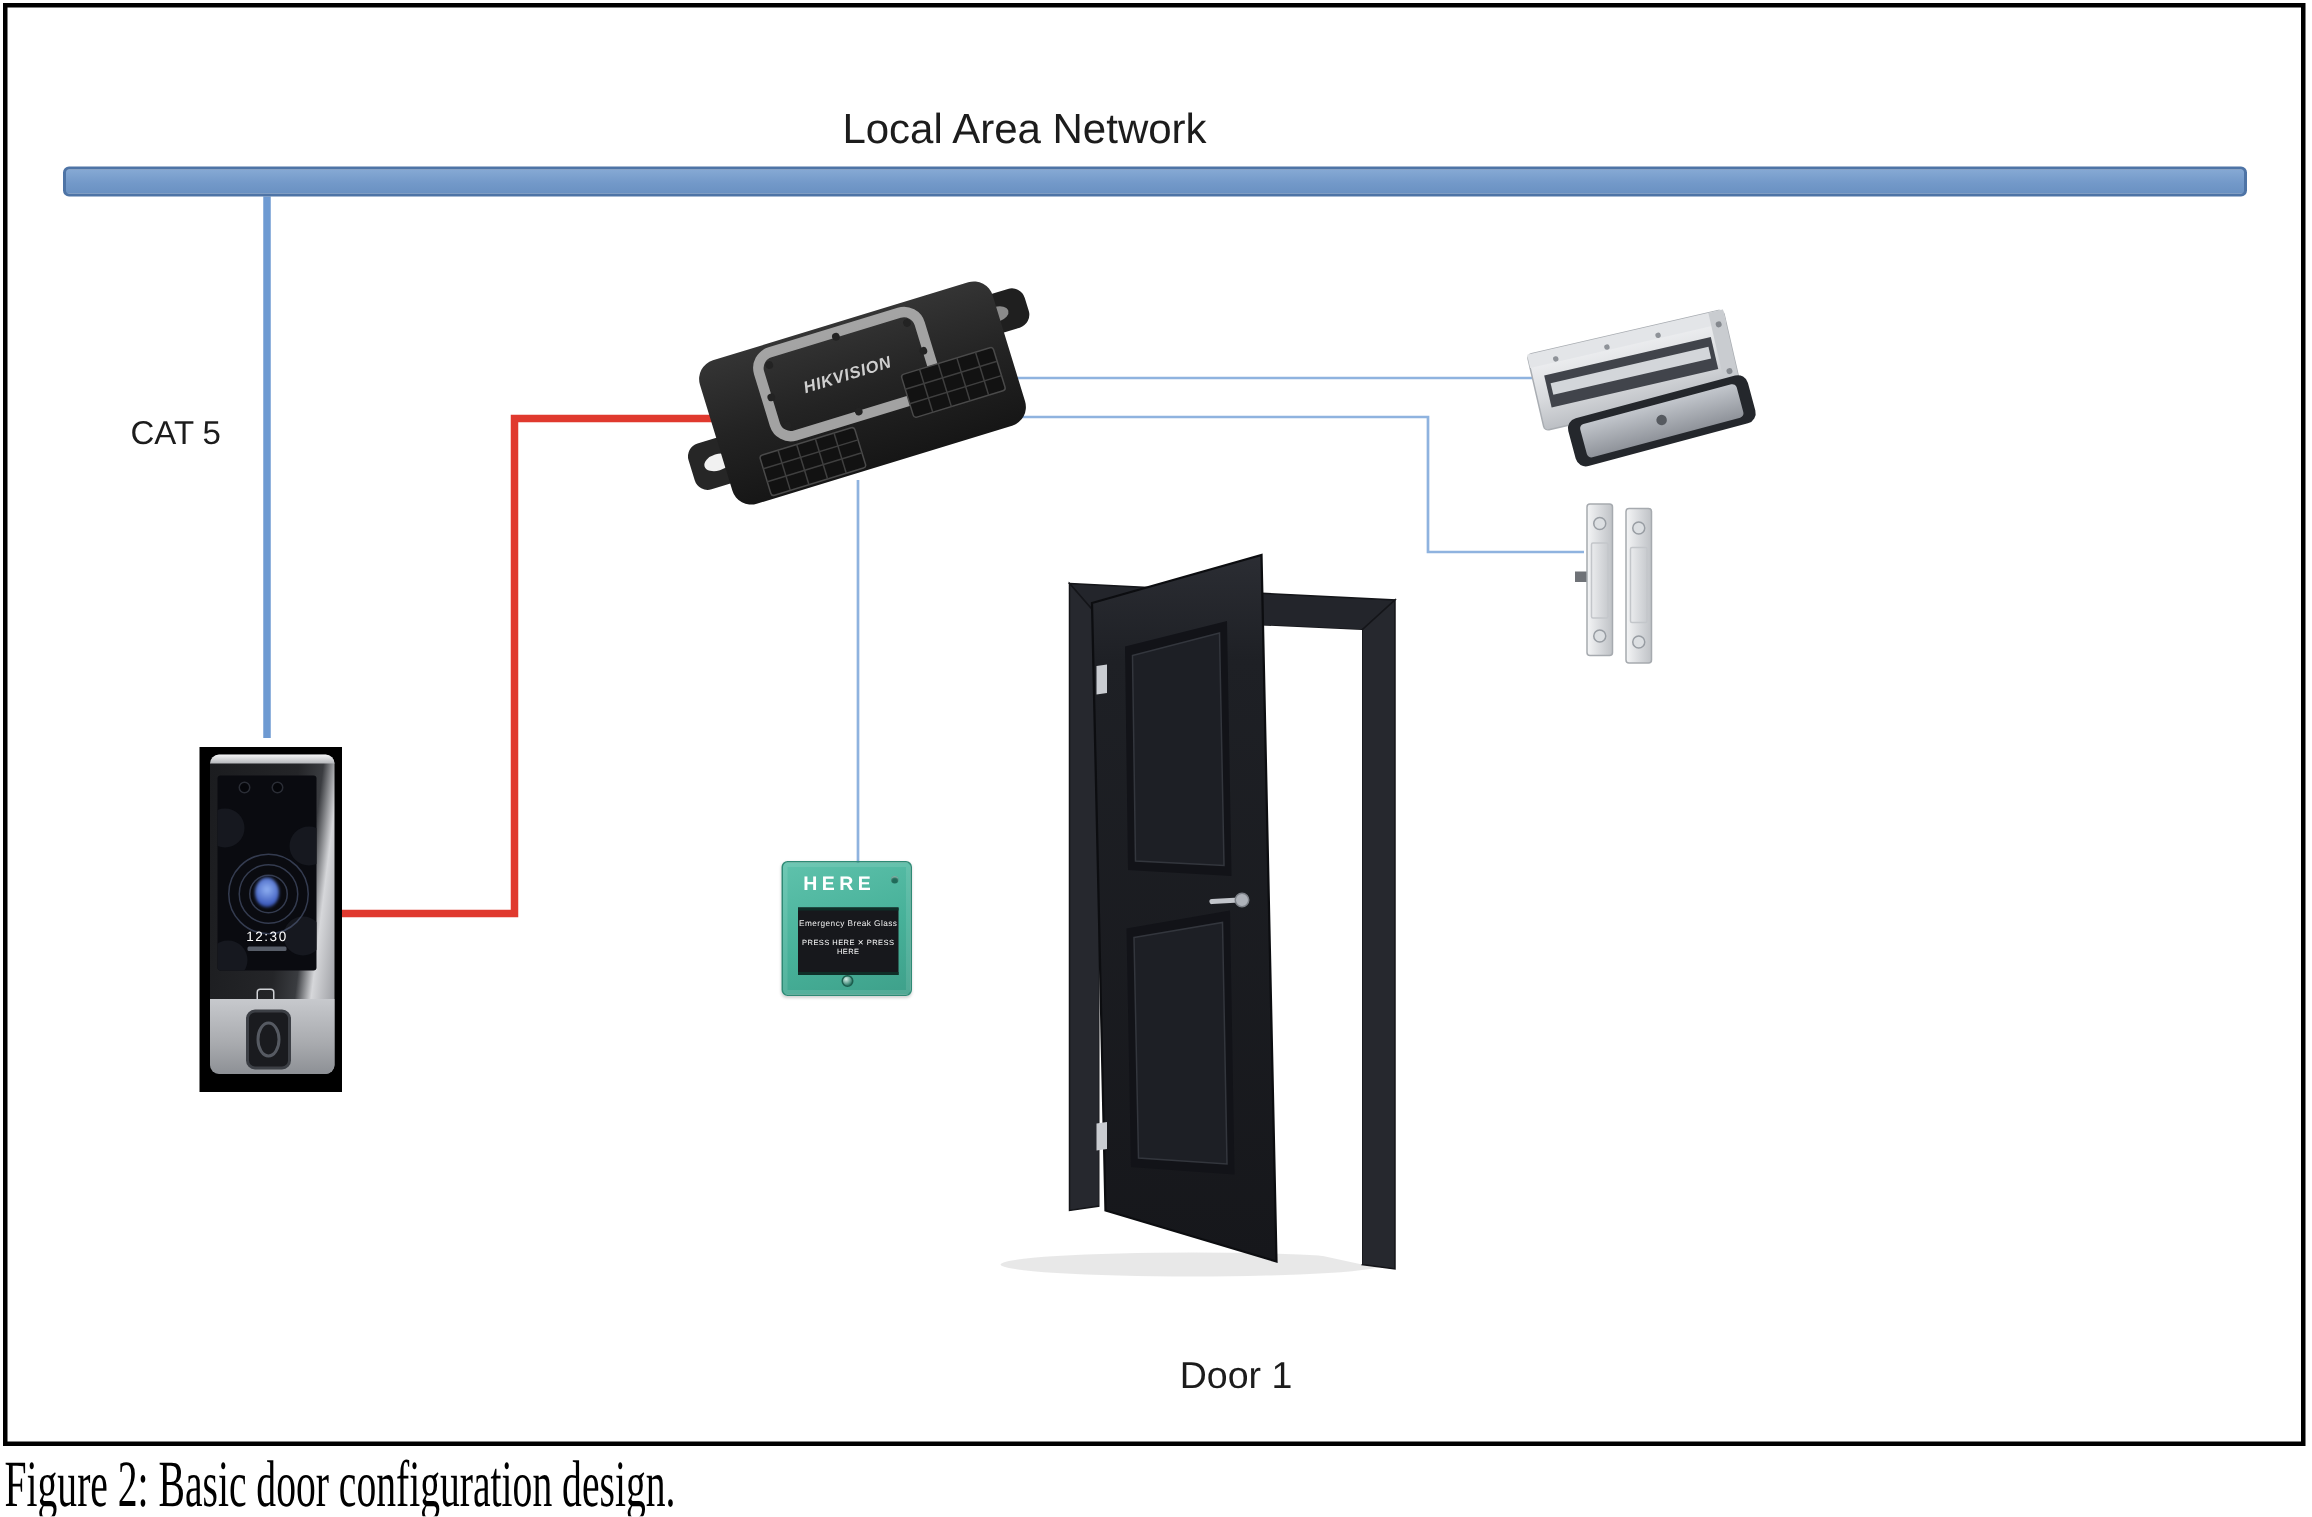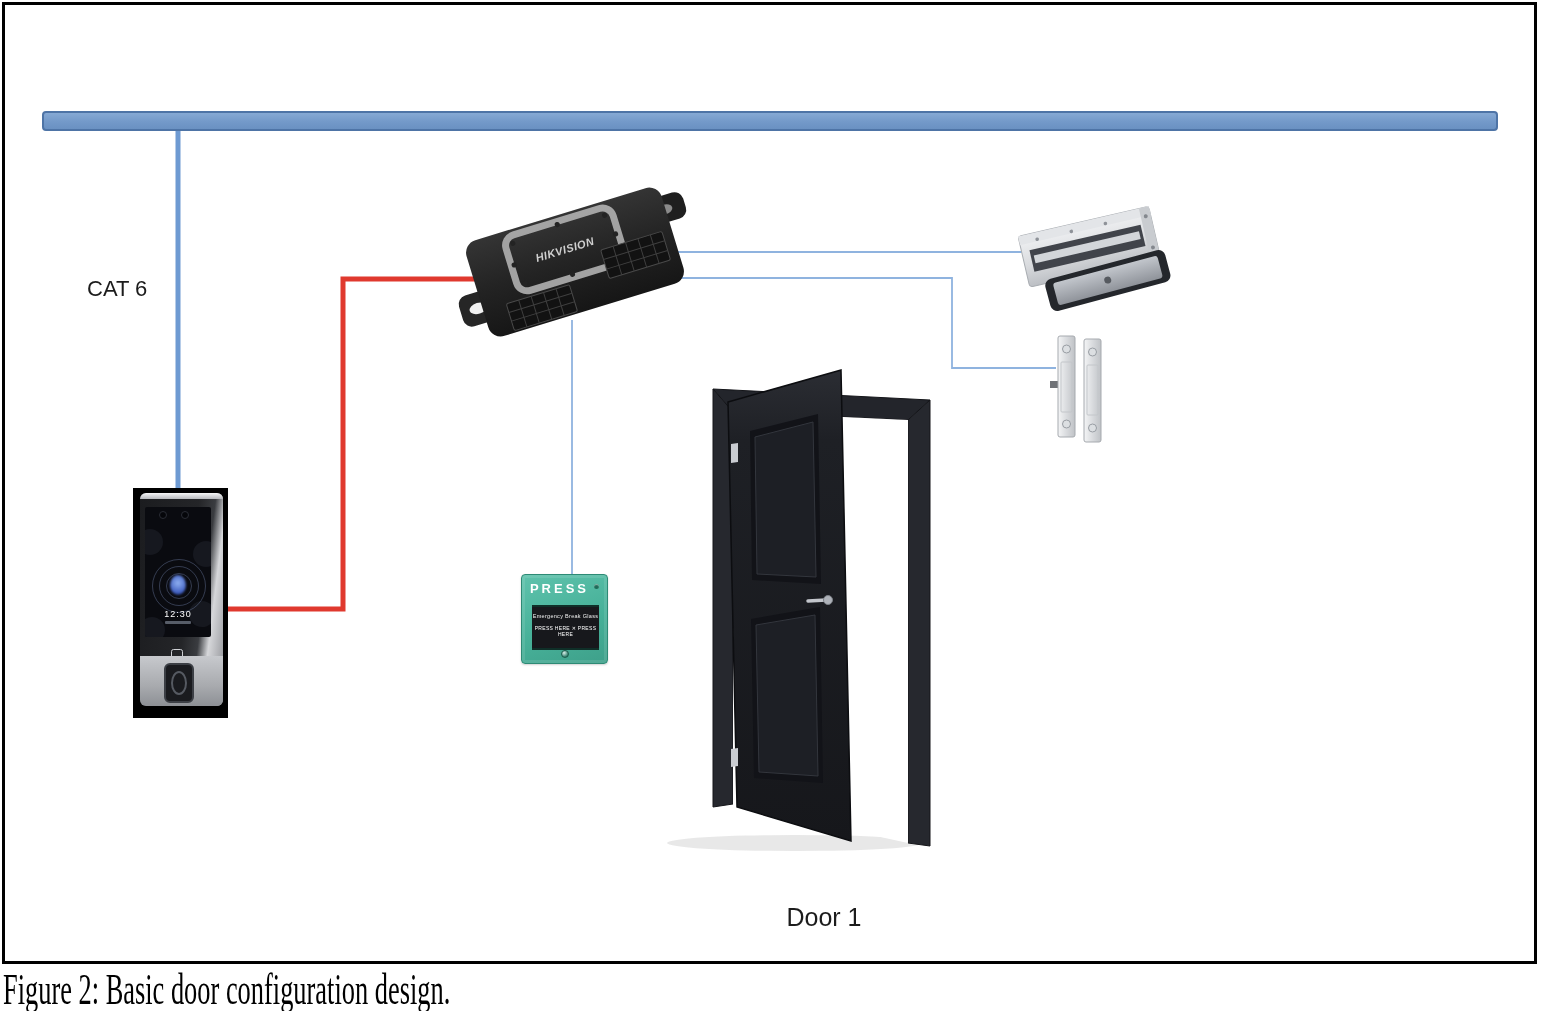--- a/index.html
+++ b/index.html
@@ -12,21 +12,21 @@
   .lan-title{left:533px;top:70px;width:300px;text-align:center;font-size:28px;}
   .cat6{left:87px;top:276px;font-size:22px;}
   .door-label{left:744px;top:855px;width:160px;text-align:center;font-size:25px;margin-top:48px;}
   .caption{position:absolute;left:3px;top:964px;font-family:"Liberation Serif",serif;
            font-size:44px;color:#000;transform:scaleX(.60);transform-origin:0 0;white-space:nowrap;}
   
   .lan-bar{position:absolute;left:42px;top:111px;width:1456px;height:20px;border-radius:4px;
            background:linear-gradient(180deg,#86a9d4 0%,#7399c9 55%,#6a91c2 100%);
            border:2px solid #4E74A6;box-sizing:border-box;}
   
-  .terminal{position:absolute;left:133px;top:488px;width:95px;height:230px;background:#000;}
+  .terminal{position:absolute;left:133px;top:498px;width:95px;height:230px;background:#000;}
   .device{position:absolute;left:7px;top:5px;right:5px;bottom:12px;border-radius:6px;
           background:linear-gradient(97deg,#1b1c1f 0%,#242528 55%,#3a3c40 70%,#d6d7da 80%,#898b90 100%);}
   .device-topbar{position:absolute;left:0;right:0;top:0;height:6px;border-radius:6px 6px 0 0;
           background:linear-gradient(180deg,#f6f6f7,#b6b8bc);}
   .screen{position:absolute;left:5px;top:14px;width:66px;height:130px;background:#0a0b10;
           border-radius:2px;overflow:hidden;}
   .cam{position:absolute;width:6px;height:6px;border-radius:50%;background:#05060a;
        border:1px solid #2a2d35;top:4px;}
   .cam.c1{left:14px;} .cam.c2{left:36px;}
   .ring{position:absolute;border:1px solid rgba(120,140,185,.38);border-radius:50%;}
@@ -189,21 +189,22 @@
       <circle cx="1066.5" cy="424" r="4" fill="#dcdfe2" stroke="#989da3" stroke-width="1"></circle>
       <rect x="1084" y="339" width="17" height="103" rx="2" fill="url(#stripGrad)" stroke="#a6aaaf" stroke-width="1"></rect>
       <rect x="1087" y="365" width="11" height="50" rx="1" fill="none" stroke="#c3c6ca" stroke-width="1"></rect>
       <circle cx="1092.5" cy="352" r="4" fill="#dcdfe2" stroke="#989da3" stroke-width="1"></circle>
       <circle cx="1092.5" cy="428" r="4" fill="#dcdfe2" stroke="#989da3" stroke-width="1"></circle>
     </g>
   </svg>
 
   <div class="lan-bar"></div>
 
-  <div class="label cat6">CAT 6</div>
+  <div class="label lan-title">Local Area Network</div>
+  <div class="label cat6">CAT 5</div>
   <div class="label door-label">Door 1</div>
 
   <div class="terminal">
     <div class="device">
       <div class="device-topbar"></div>
       <div class="screen">
         <div class="cam c1"></div>
         <div class="cam c2"></div>
         <div class="deco d1"></div>
         <div class="deco d2"></div>
@@ -220,21 +221,21 @@
       <div class="term-brand">HIKVISION</div>
       <div class="base">
         <div class="fp">
           <div class="fp-oval"></div>
         </div>
       </div>
     </div>
   </div>
 
   <div class="fire">
-    <div class="fire-title">PRESS</div>
+    <div class="fire-title">HERE</div>
     <div class="fire-led"></div>
     <div class="fire-window">
       <div class="fw1">Emergency Break Glass</div>
       <div class="fw2">PRESS HERE ✕ PRESS HERE</div>
     </div>
     <div class="fire-screw"></div>
   </div>
 
   <div class="caption">Figure 2: Basic door configuration design.</div>
 </div>

